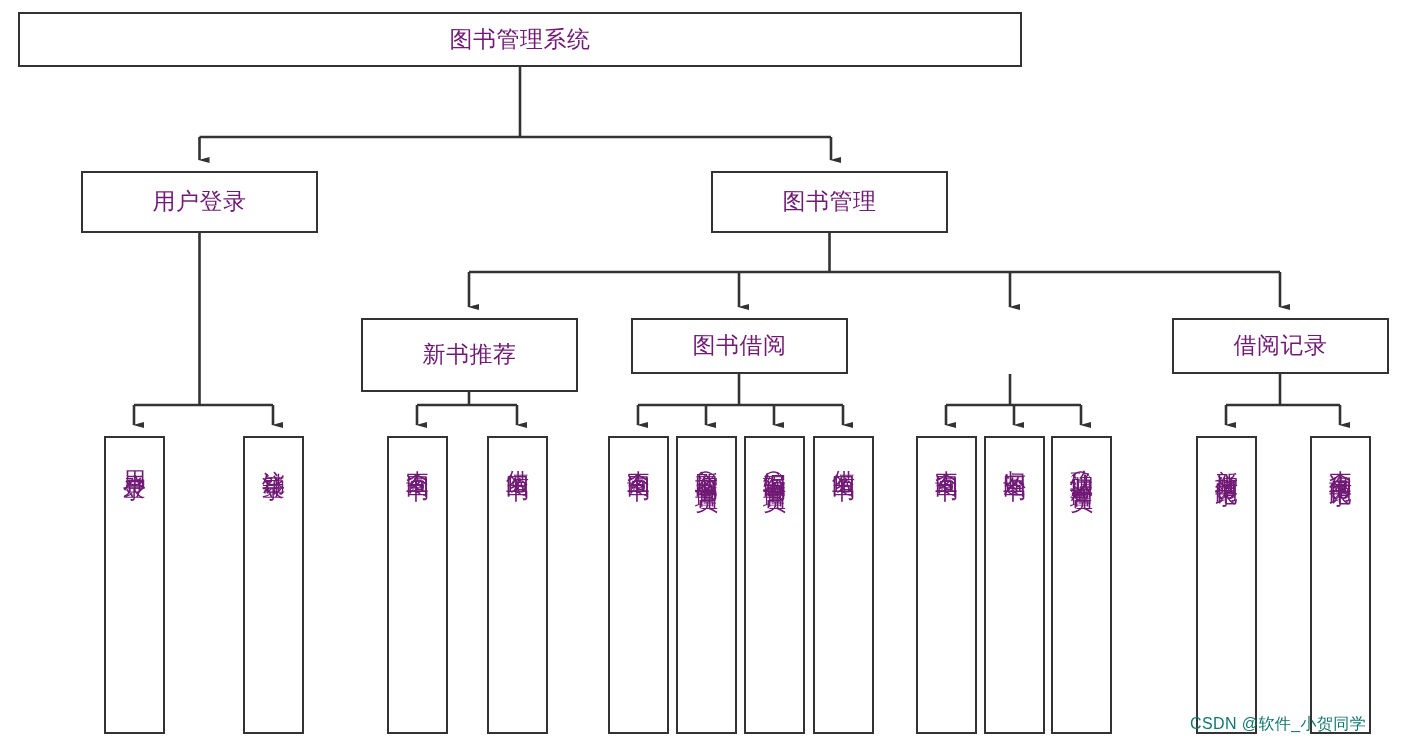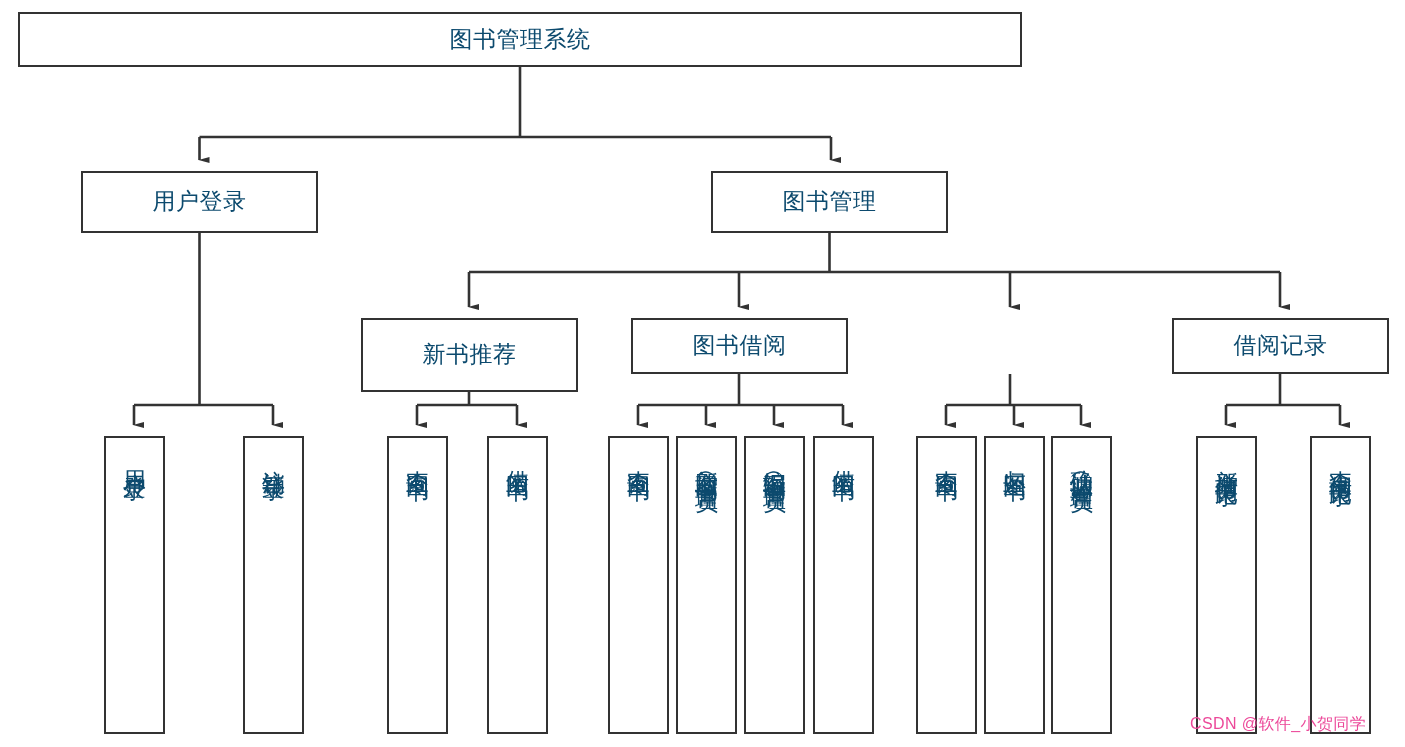--- a/index.html
+++ b/index.html
@@ -26,21 +26,21 @@
     pointer-events: none;
   }
   .node {
     position: absolute;
     box-sizing: border-box;
     border: 2px solid #333333;
     background: #ffffff;
     display: flex;
     align-items: center;
     justify-content: center;
-    color: #0c4a6e;
+    color: #701a75;
   }
   .node-label {
     display: block;
     text-align: center;
     line-height: 1.18;
     letter-spacing: 0.5px;
     white-space: nowrap;
   }
   .node.horizontal .node-label {
     font-size: 23px;
@@ -54,21 +54,21 @@
     text-orientation: upright;
     font-size: 23px;
     letter-spacing: 3px;
     line-height: 1.0;
   }
   .watermark {
     position: absolute;
     left: 1190px;
     top: 714px;
     font-size: 16px;
-    color: #ec4899;
+    color: #0f766e;
     white-space: nowrap;
     letter-spacing: 0.4px;
   }
 </style>
 </head>
 <body>
 
 <div id="canvas">
 
   <svg id="wires" viewBox="0 0 1405 747" xmlns="http://www.w3.org/2000/svg">

